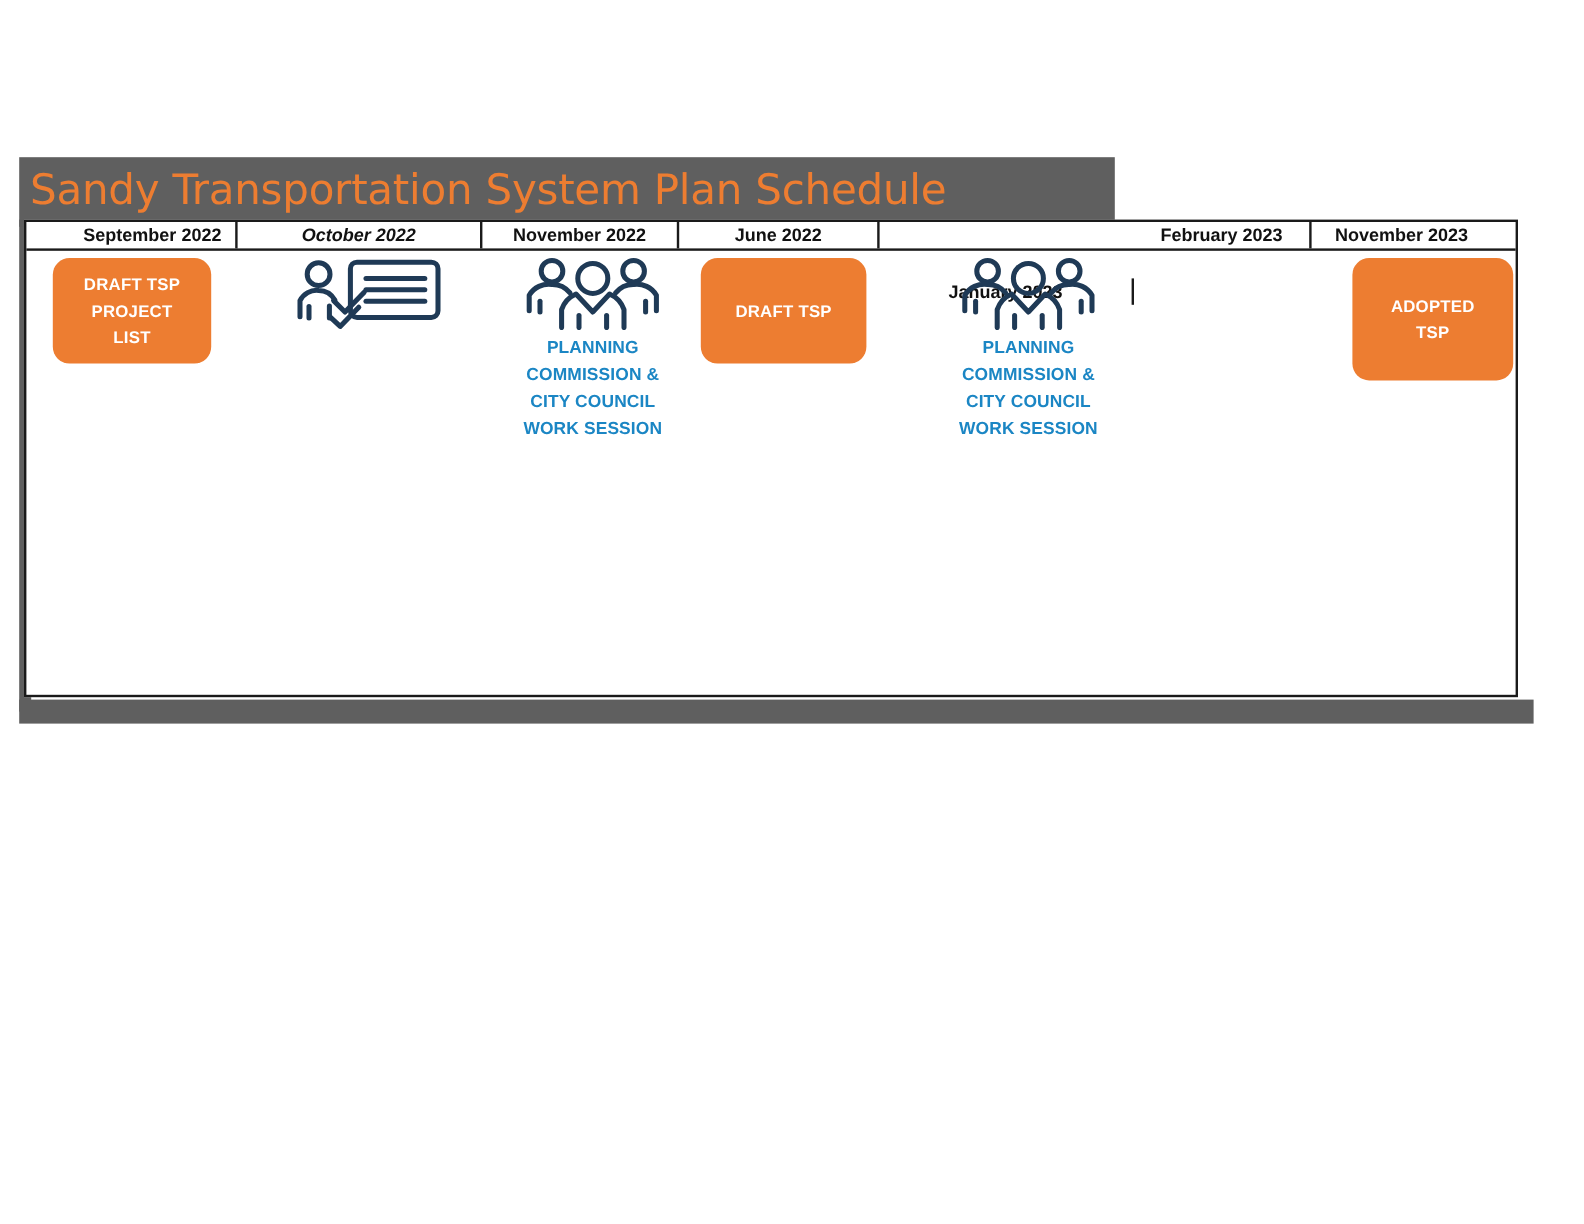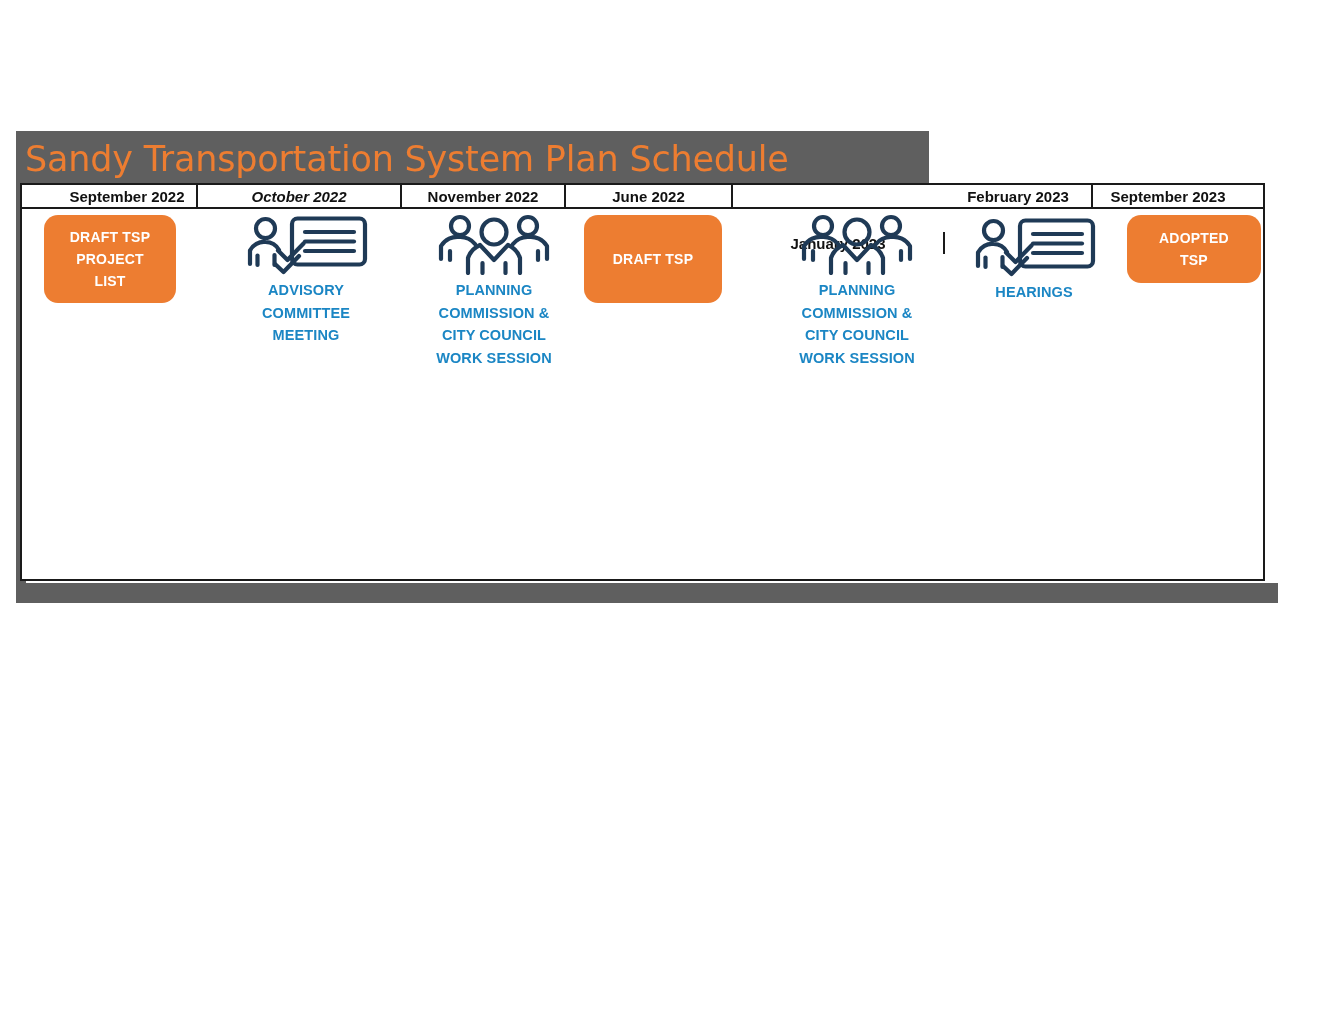--- a/index.html
+++ b/index.html
@@ -164,21 +164,21 @@
 
   <div class="card">
 
     <div class="months-row">
       <div class="month-cell" style="width:176px;padding-left:36px;">September 2022</div>
       <div class="month-cell" style="width:204px;font-style:italic;">October 2022</div>
       <div class="month-cell" style="width:164px;">November 2022</div>
       <div class="month-cell" style="width:167px;">June 2022</div>
       <div class="month-cell" style="width:212px;margin-top:47px;">January 2023</div>
       <div class="month-cell" style="width:148px;">February 2023</div>
-      <div class="month-cell" style="width:150px;">September 2023</div>
+      <div class="month-cell" style="width:150px;">November 2023</div>
     </div>
 
     <div class="timeline-body">
 
       <div class="node" style="left:22px; top:6px; width:132px;">
         <div class="orange-box" style="width:132px; height:88px;">
           <div>
             <div>DRAFT TSP</div>
             <div>PROJECT</div>
             <div>LIST</div>
@@ -201,25 +201,20 @@
             <path d="M7 49 L7 35.5 A15.5 15.5 0 0 1 22.5 27 A15.5 15.5 0 0 1 36 35"></path>
 
             <line x1="14.5" y1="40.5" x2="14.5" y2="50"></line>
 
             <path d="M35 35.5 L44.5 45 L60.5 28.5"></path>
 
             <path d="M32 49 L40.5 57 L56 41"></path>
 
             <line x1="31.5" y1="40" x2="31.5" y2="50"></line>
           </svg>
-        </div>
-        <div class="caption">
-          <div>ADVISORY</div>
-          <div>COMMITTEE</div>
-          <div>MEETING</div>
         </div>
       </div>
 
       <div class="node" style="left:382px; top:0px; width:180px;">
         <div class="icon-wrap" style="height:66px;">
           <svg width="118" height="62" viewBox="0 0 118 62" fill="none" stroke="#1F3A56" stroke-width="4.2" stroke-linecap="round" stroke-linejoin="round">
 
             <circle cx="25" cy="13" r="9"></circle>
             <path d="M6 46 L6 33 A19 19 0 0 1 25 24 A19 19 0 0 1 40 31"></path>
             <line x1="15" y1="38" x2="15" y2="47"></line>
@@ -264,42 +259,23 @@
           </svg>
         </div>
         <div class="caption">
           <div>PLANNING</div>
           <div>COMMISSION &amp;</div>
           <div>CITY COUNCIL</div>
           <div>WORK SESSION</div>
         </div>
       </div>
 
-      <div class="node" style="left:932px; top:6px; width:160px;">
-        <div class="icon-wrap" style="height:62px;">
-          <svg width="126" height="60" viewBox="0 0 126 60" fill="none" stroke="#1F3A56" stroke-width="4.2" stroke-linecap="round" stroke-linejoin="round">
-            <rect x="49" y="3.5" width="73" height="46" rx="5.5"></rect>
-            <line x1="62" y1="17" x2="111" y2="17"></line>
-            <line x1="62" y1="26.5" x2="111" y2="26.5"></line>
-            <line x1="62" y1="36" x2="111" y2="36"></line>
-            <circle cx="22.5" cy="13.5" r="9.5"></circle>
-            <path d="M7 49 L7 35.5 A15.5 15.5 0 0 1 22.5 27 A15.5 15.5 0 0 1 36 35"></path>
-            <line x1="14.5" y1="40.5" x2="14.5" y2="50"></line>
-            <path d="M35 35.5 L44.5 45 L60.5 28.5"></path>
-            <path d="M32 49 L40.5 57 L56 41"></path>
-            <line x1="31.5" y1="40" x2="31.5" y2="50"></line>
-          </svg>
-        </div>
-        <div class="caption">
-          <div>HEARINGS</div>
-        </div>
-      </div>
 
       <div class="node" style="left:1105px; top:6px; width:134px;">
-        <div class="orange-box" style="width:134px; height:68px;text-align:center;">
+        <div class="orange-box" style="width:134px; height:102px;text-align:center;">
           <div>
             <div>ADOPTED</div>
             <div>TSP</div>
           </div>
         </div>
       </div>
 
 
     </div>
   </div>

